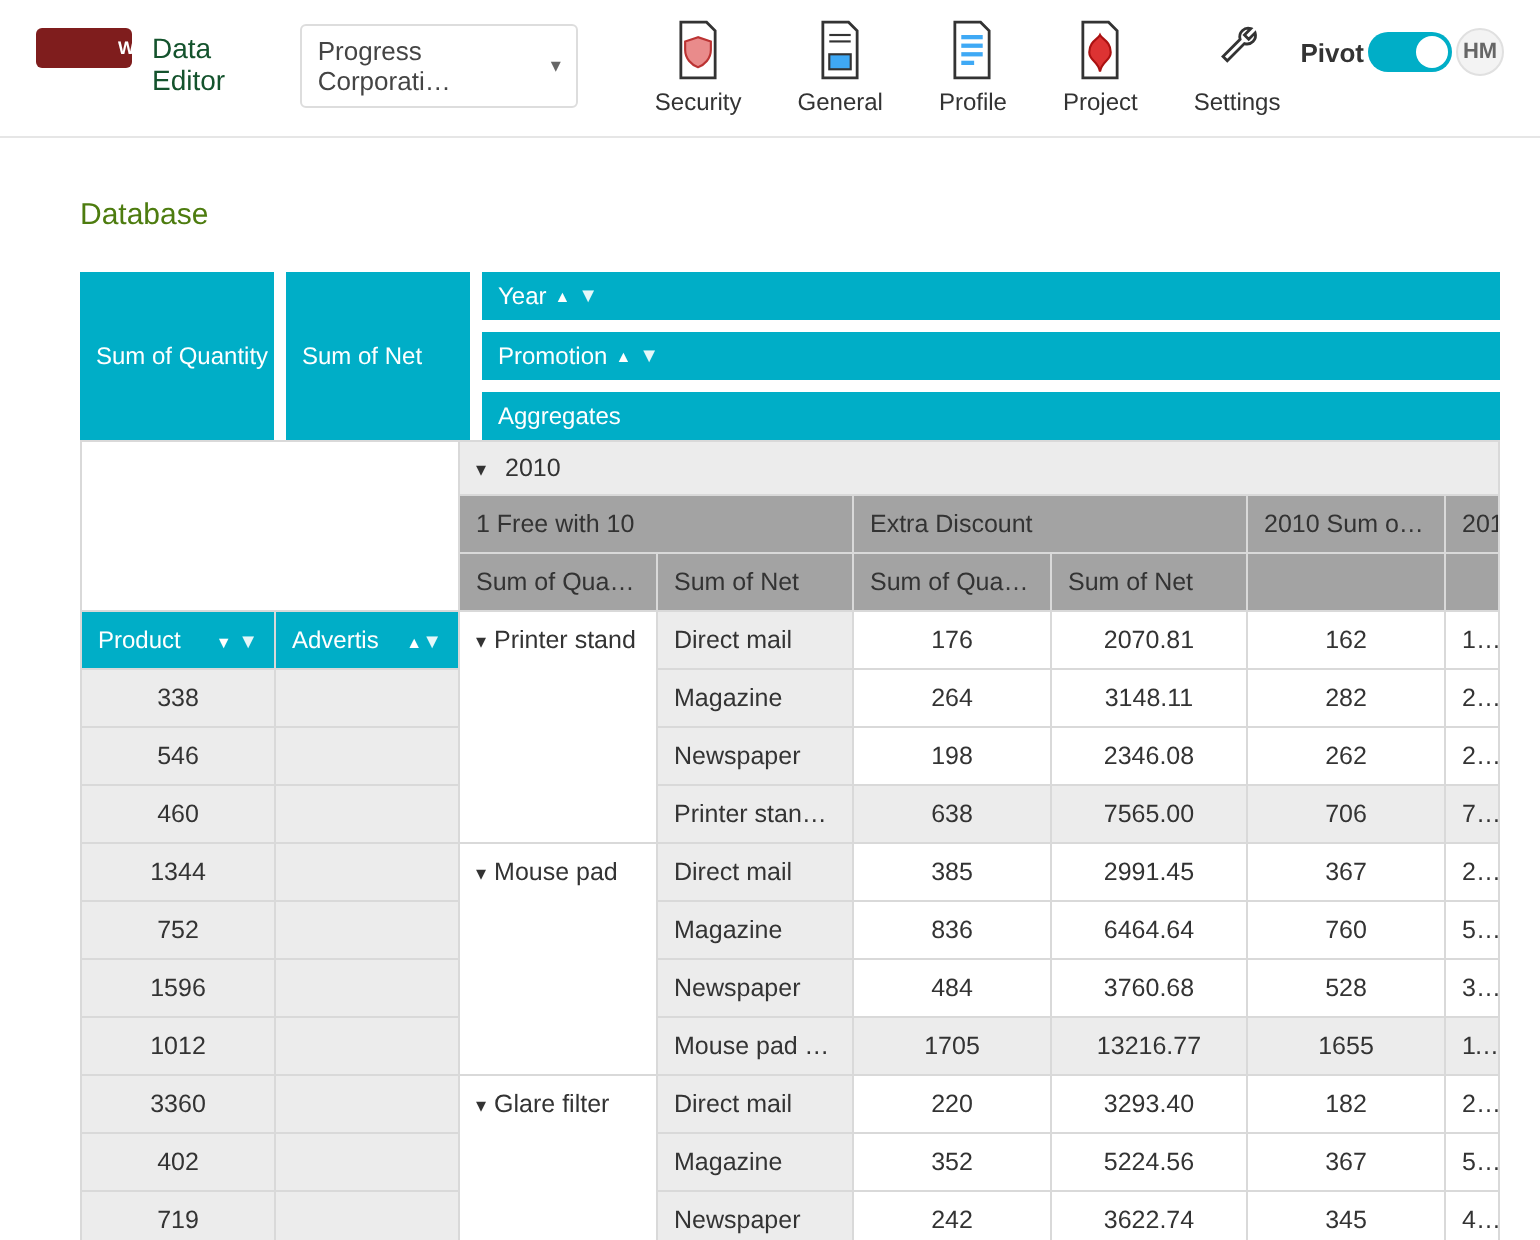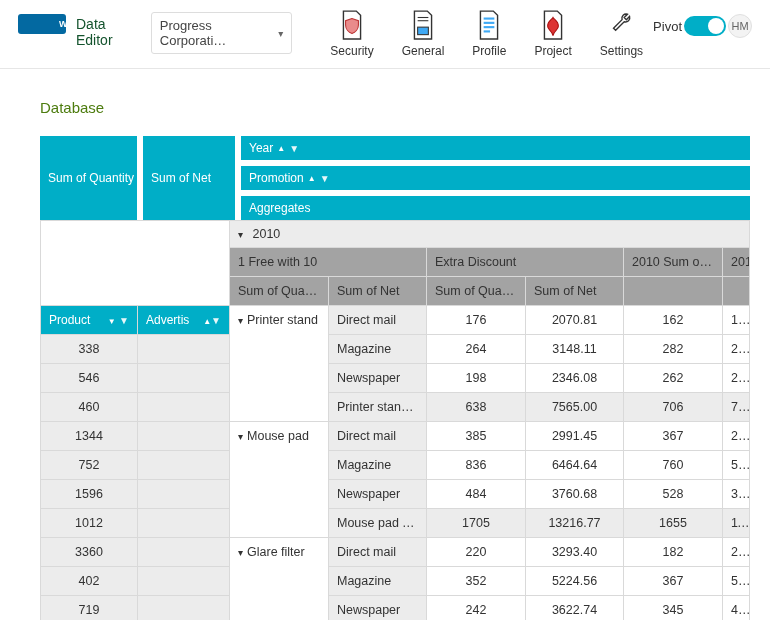--- a/index.html
+++ b/index.html
@@ -16,21 +16,21 @@
   }
   .header {
     display: flex;
     align-items: flex-start;
     padding: 10px 18px;
     gap: 10px;
     border-bottom: 1px solid #e6e6e6;
   }
   .logo {
     width: 20px; height: 20px;
-    background: #0369a1;
+    background: #7f1d1d;
     border-radius: 3px;
     color: #fff;
     font-size: 9px;
     font-weight: bold;
     display: flex; align-items: center; justify-content: center;
     margin-top: 4px;
     padding-left: 48px;
   }
   .app-title {
     font-size: 14px;
@@ -66,20 +66,21 @@
     font-size: 12px;
     color: #333;
   }
   .toolbar-item svg { width: 28px; height: 30px; }
   .header-right {
     margin-left: auto;
     display: flex;
     align-items: center;
     gap: 2px;
     margin-top: 4px;
+    font-weight: bold;
   }
   .pivot-label { font-size: 13px; color: #333; }
   .toggle {
     width: 42px; height: 20px; border-radius: 10px;
     background: #00aec7;
     position: relative;
     cursor: pointer;
   }
   .toggle::after {
     content: "";

